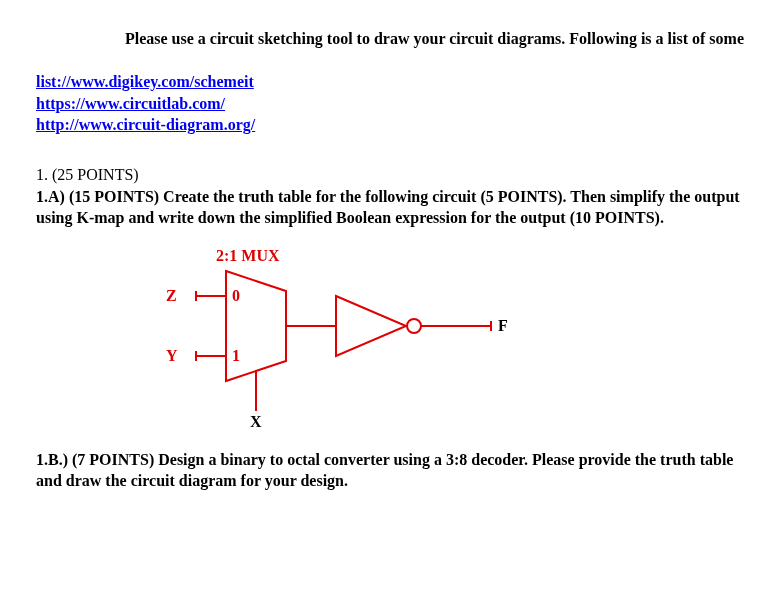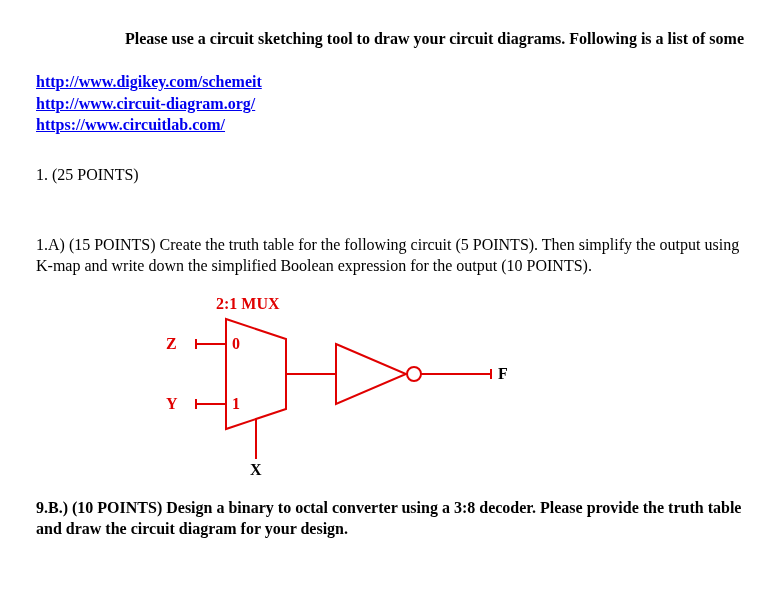--- a/index.html
+++ b/index.html
@@ -26,23 +26,22 @@
       text-decoration: underline;
       font-weight: bold;
       line-height: 1.35;
     }
     .question-header {
       font-weight: normal;
       margin-top: 24px;
       line-height: 1.35;
     }
     .question-body {
-      font-weight: normal;
+      font-weight: bold;
       line-height: 1.35;
-      margin-top: 48px;
     }
     .diagram-container {
       margin: 12px 0 18px 120px;
       width: 380px;
       height: 190px;
       position: relative;
       text-align: center;
     }
     .diagram-container svg {
       position: absolute;
@@ -64,23 +63,23 @@
   </style>
 </head>
 <body>
 
 <div class="intro">
   <span>Please use a circuit sketching tool to draw your circuit diagrams. Following is a list of some</span><br>
   <br>
 </div>
 
 <div class="links">
-  <a href="#">http://www.digikey.com/schemeit</a>
+  <a href="#">list://www.digikey.com/schemeit</a>
+  <a href="#">https://www.circuitlab.com/</a>
   <a href="#">http://www.circuit-diagram.org/</a>
-  <a href="#">https://www.circuitlab.com/</a>
 </div>
 
 <div class="question-header">1. (25 POINTS)</div>
 <div class="question-body">1.A) (15 POINTS) Create the truth table for the following circuit (5 POINTS). Then simplify the output using K-map and write down the simplified Boolean expression for the output (10 POINTS).</div>
 
 <div class="diagram-container">
   <svg width="380" height="190">
 
     <polygon points="70,30 130,50 130,120 70,140" fill="none" stroke="#e00000" stroke-width="2"></polygon>
 
@@ -103,13 +102,13 @@
   </svg>
   <div class="diag-label" style="left:60px; top:6px;">2:1 MUX</div>
   <div class="diag-label" style="left:10px; top:46px;">Z</div>
   <div class="diag-label" style="left:10px; top:106px;">Y</div>
   <div class="diag-label" style="left:76px; top:46px;">0</div>
   <div class="diag-label" style="left:76px; top:106px;">1</div>
   <div class="diag-label black" style="left:94px; top:172px;">X</div>
   <div class="diag-label black" style="left:342px; top:76px;">F</div>
 </div>
 
-<div class="question-1b">9.B.) (10 POINTS) Design a binary to octal converter using a 3:8 decoder. Please provide the truth table and draw the circuit diagram for your design.</div>
+<div class="question-1b">1.B.) (7 POINTS) Design a binary to octal converter using a 3:8 decoder. Please provide the truth table and draw the circuit diagram for your design.</div>
 
 </body></html>

